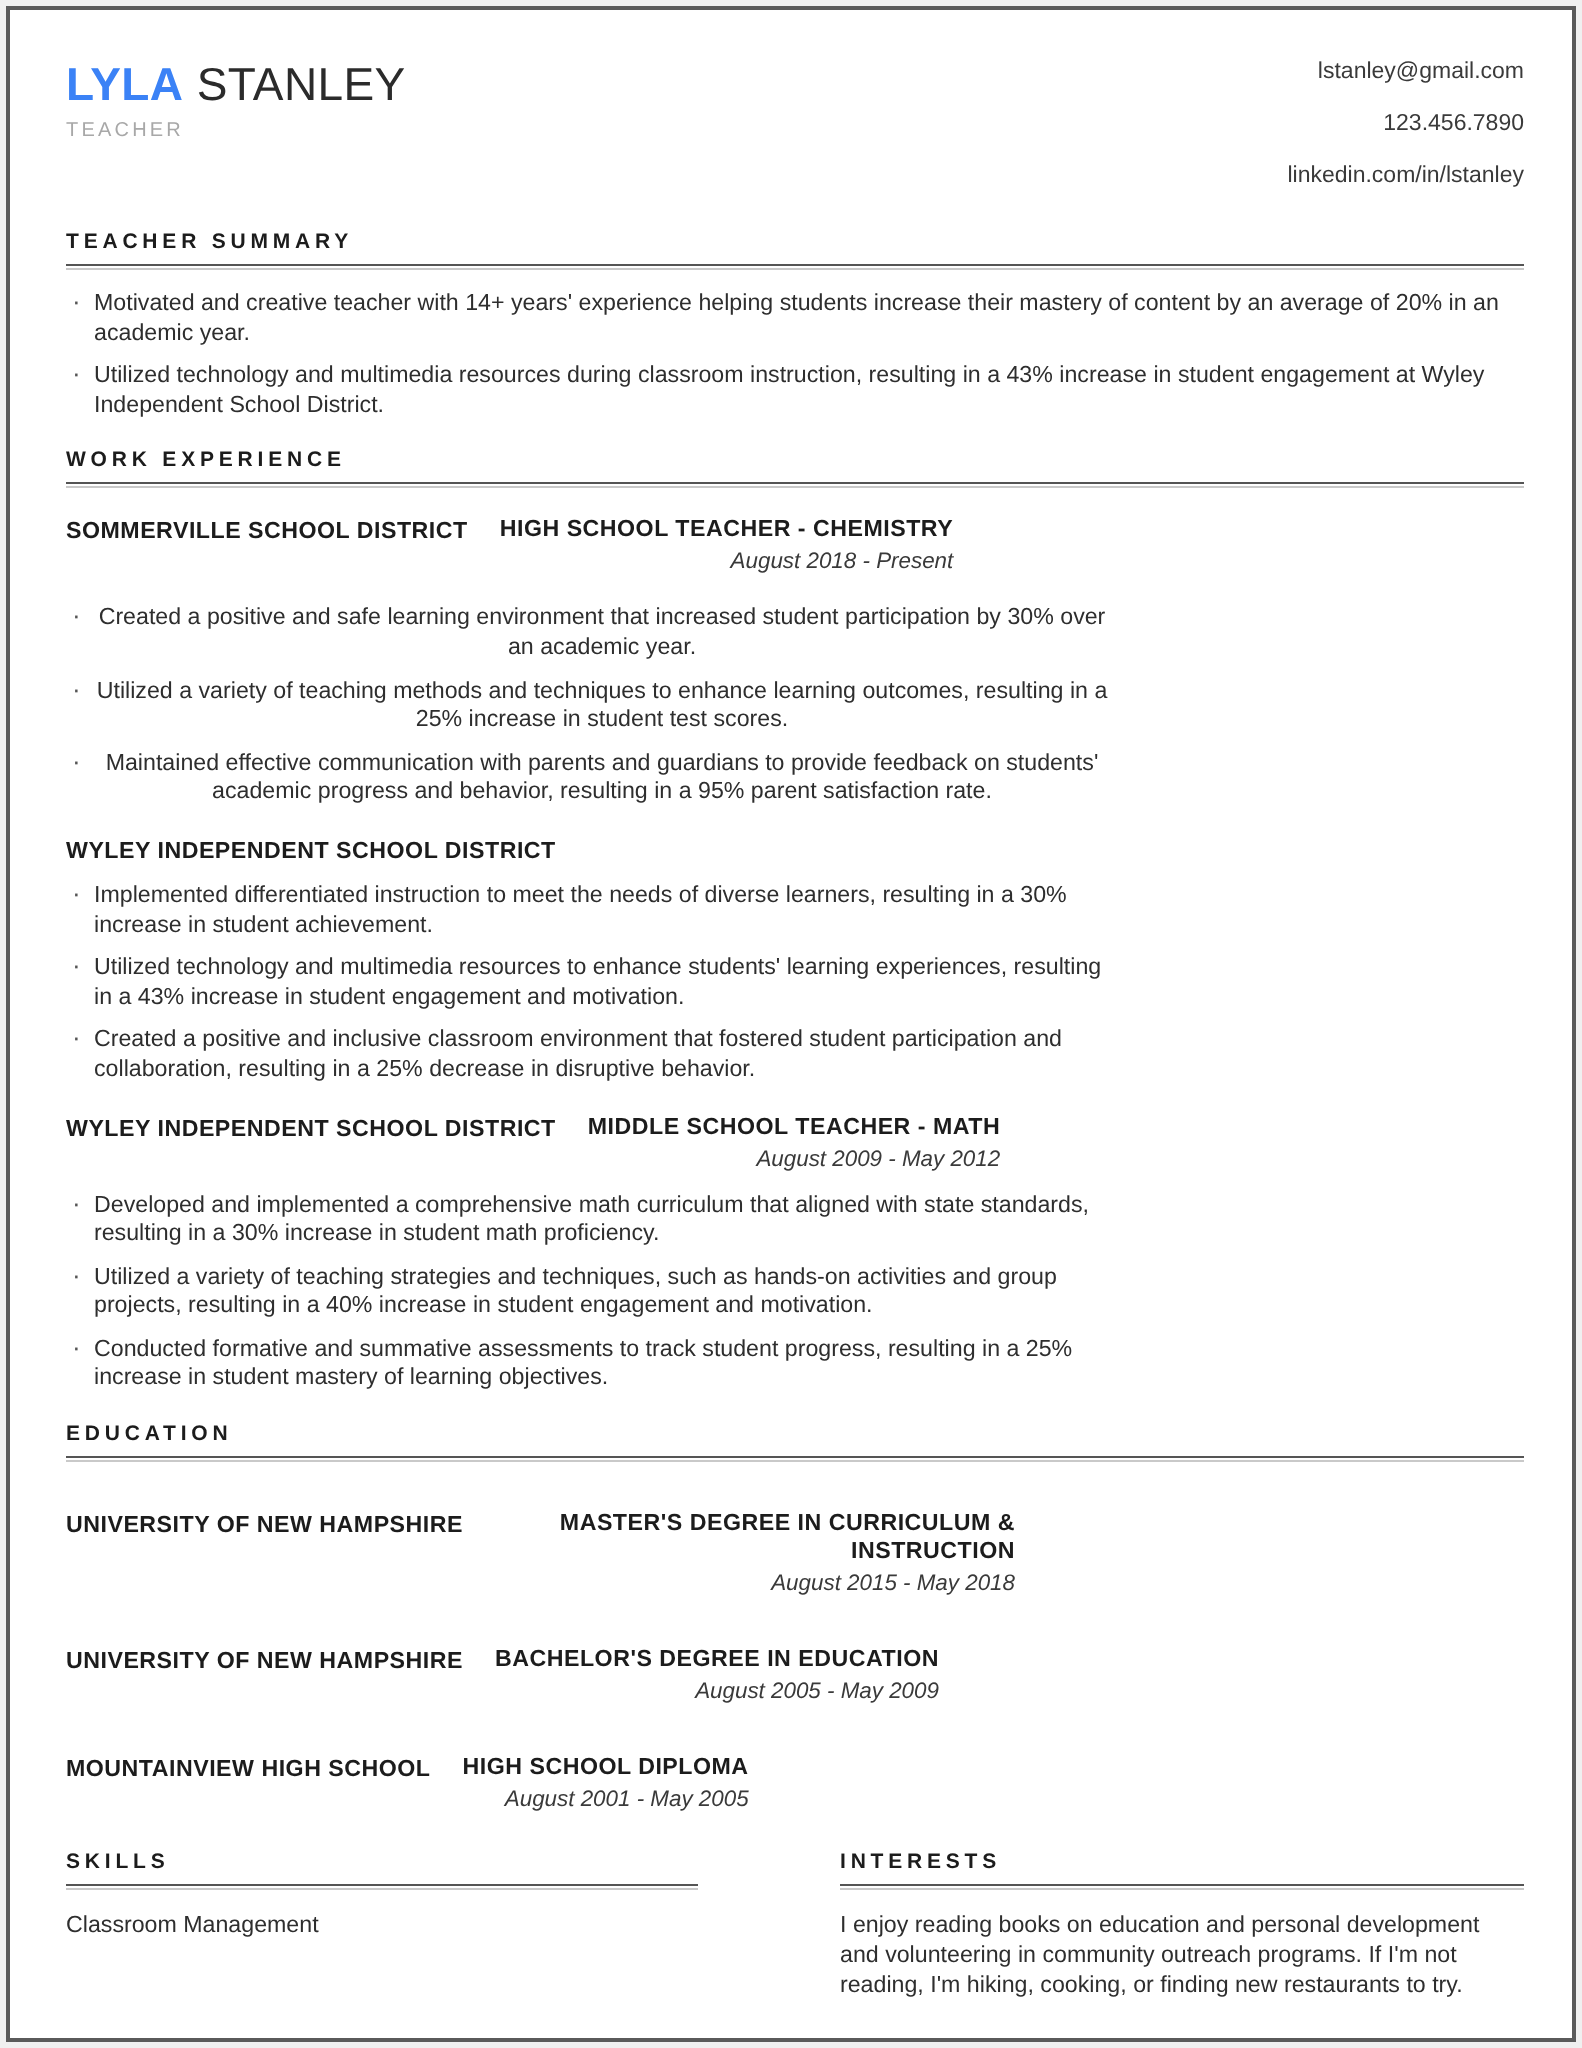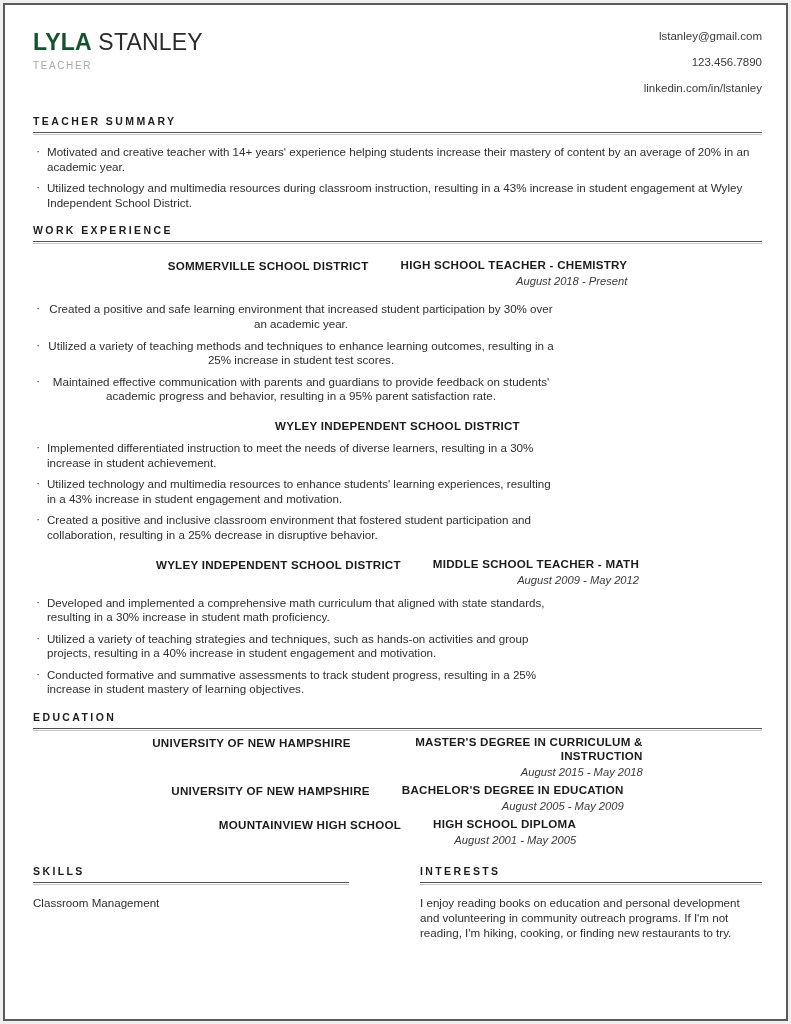--- a/index.html
+++ b/index.html
@@ -36,21 +36,21 @@
   }
   .name-block { padding-top: 2px; }
   .name {
     font-size: 23px;
     line-height: 26px;
     letter-spacing: 0.2px;
     white-space: nowrap;
   }
   .name .first {
     font-weight: bold;
-    color: #14532d;
+    color: #3b82f6;
   }
   .name .last {
     font-weight: normal;
     color: #2b2b2b;
   }
   .role {
     margin-top: 5px;
     font-size: 10px;
     letter-spacing: 1.6px;
     color: #a8a8a8;
@@ -105,23 +105,23 @@
     top: -1px;
     font-size: 13px;
     color: #555;
   }
   .narrow li { max-width: 522px; }
 
   
   .entry { margin-top: 14px; }
   .entry-head {
     display: flex;
-    justify-content: center;
+    justify-content: flex-start;
     align-items: flex-start;
-    gap: 32px;
+    gap: 16px;
   }
   .org {
     font-size: 11.6px;
     font-weight: bold;
     letter-spacing: 0.25px;
     color: #1c1c1c;
     text-transform: uppercase;
     padding-top: 1px;
   }
   .right-col {
@@ -140,21 +140,21 @@
   .dates {
     font-size: 11.2px;
     font-style: italic;
     color: #3a3a3a;
     margin-top: 2px;
     line-height: 14px;
   }
   .entry ul.bullets { margin-top: 9px; }
   .exp-first ul.bullets { margin-top: 14px; text-align: center; }
 
-  .edu-entry { margin-top: 4px; }
+  .edu-entry { margin-top: 24px; }
 
   
   .two-col {
     display: flex;
     margin-top: 18px;
   }
   .col-left  { width: 387px; flex: 0 0 387px; }
   .col-right { flex: 1 1 auto; }
 
   .skill-list {

